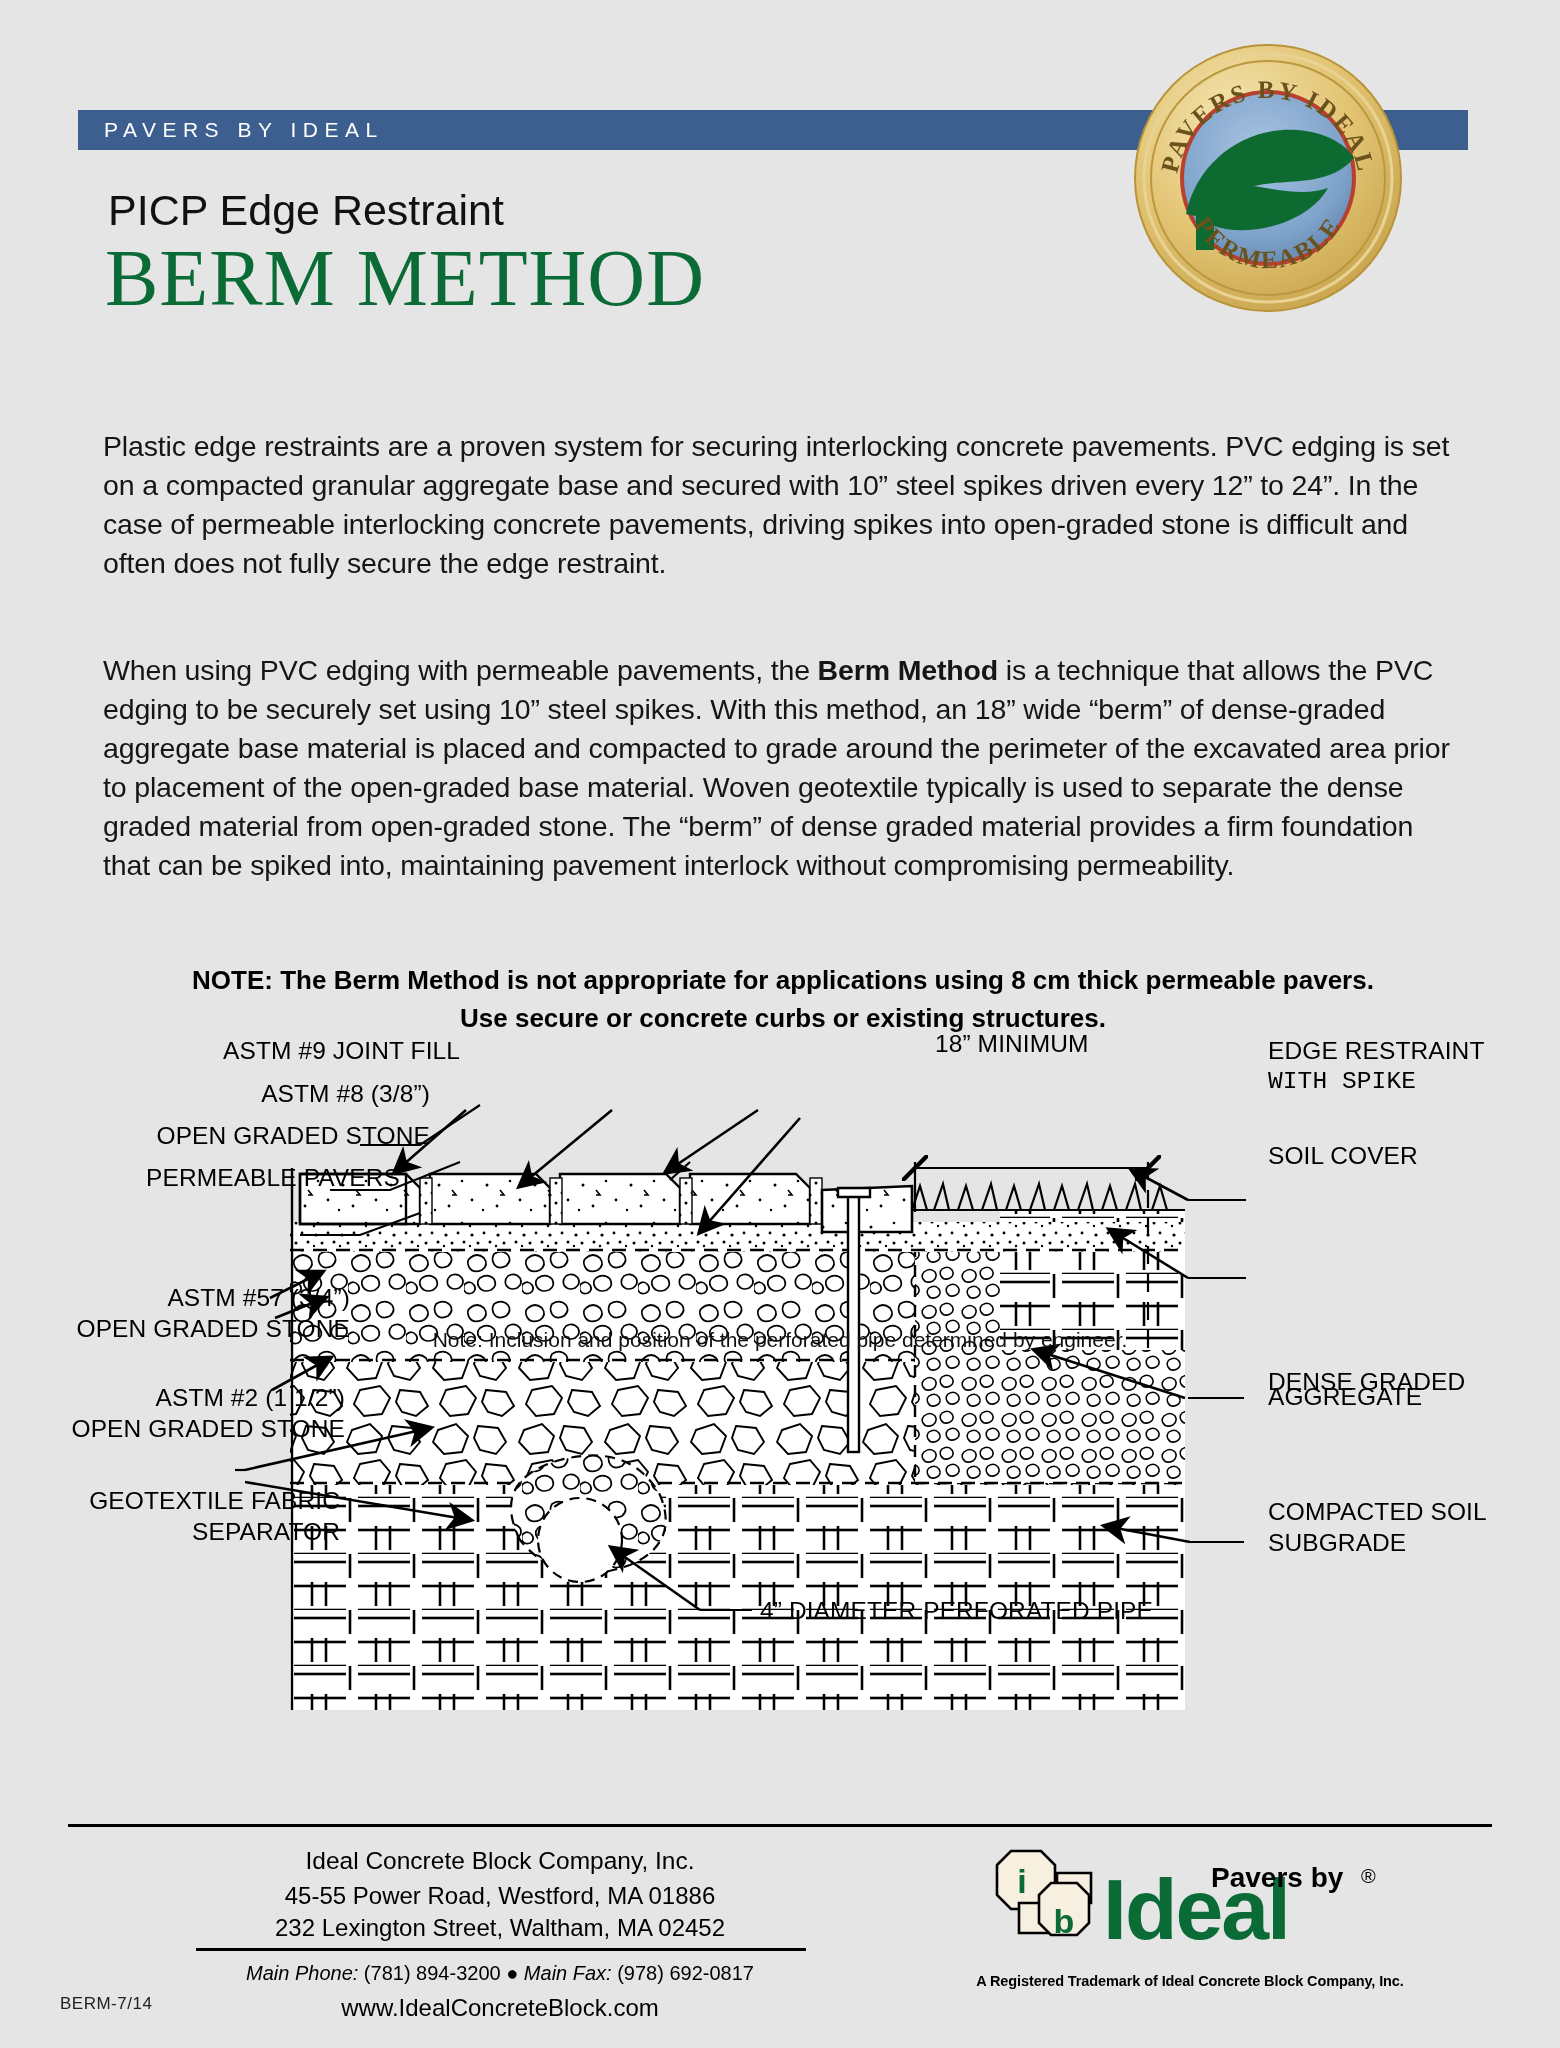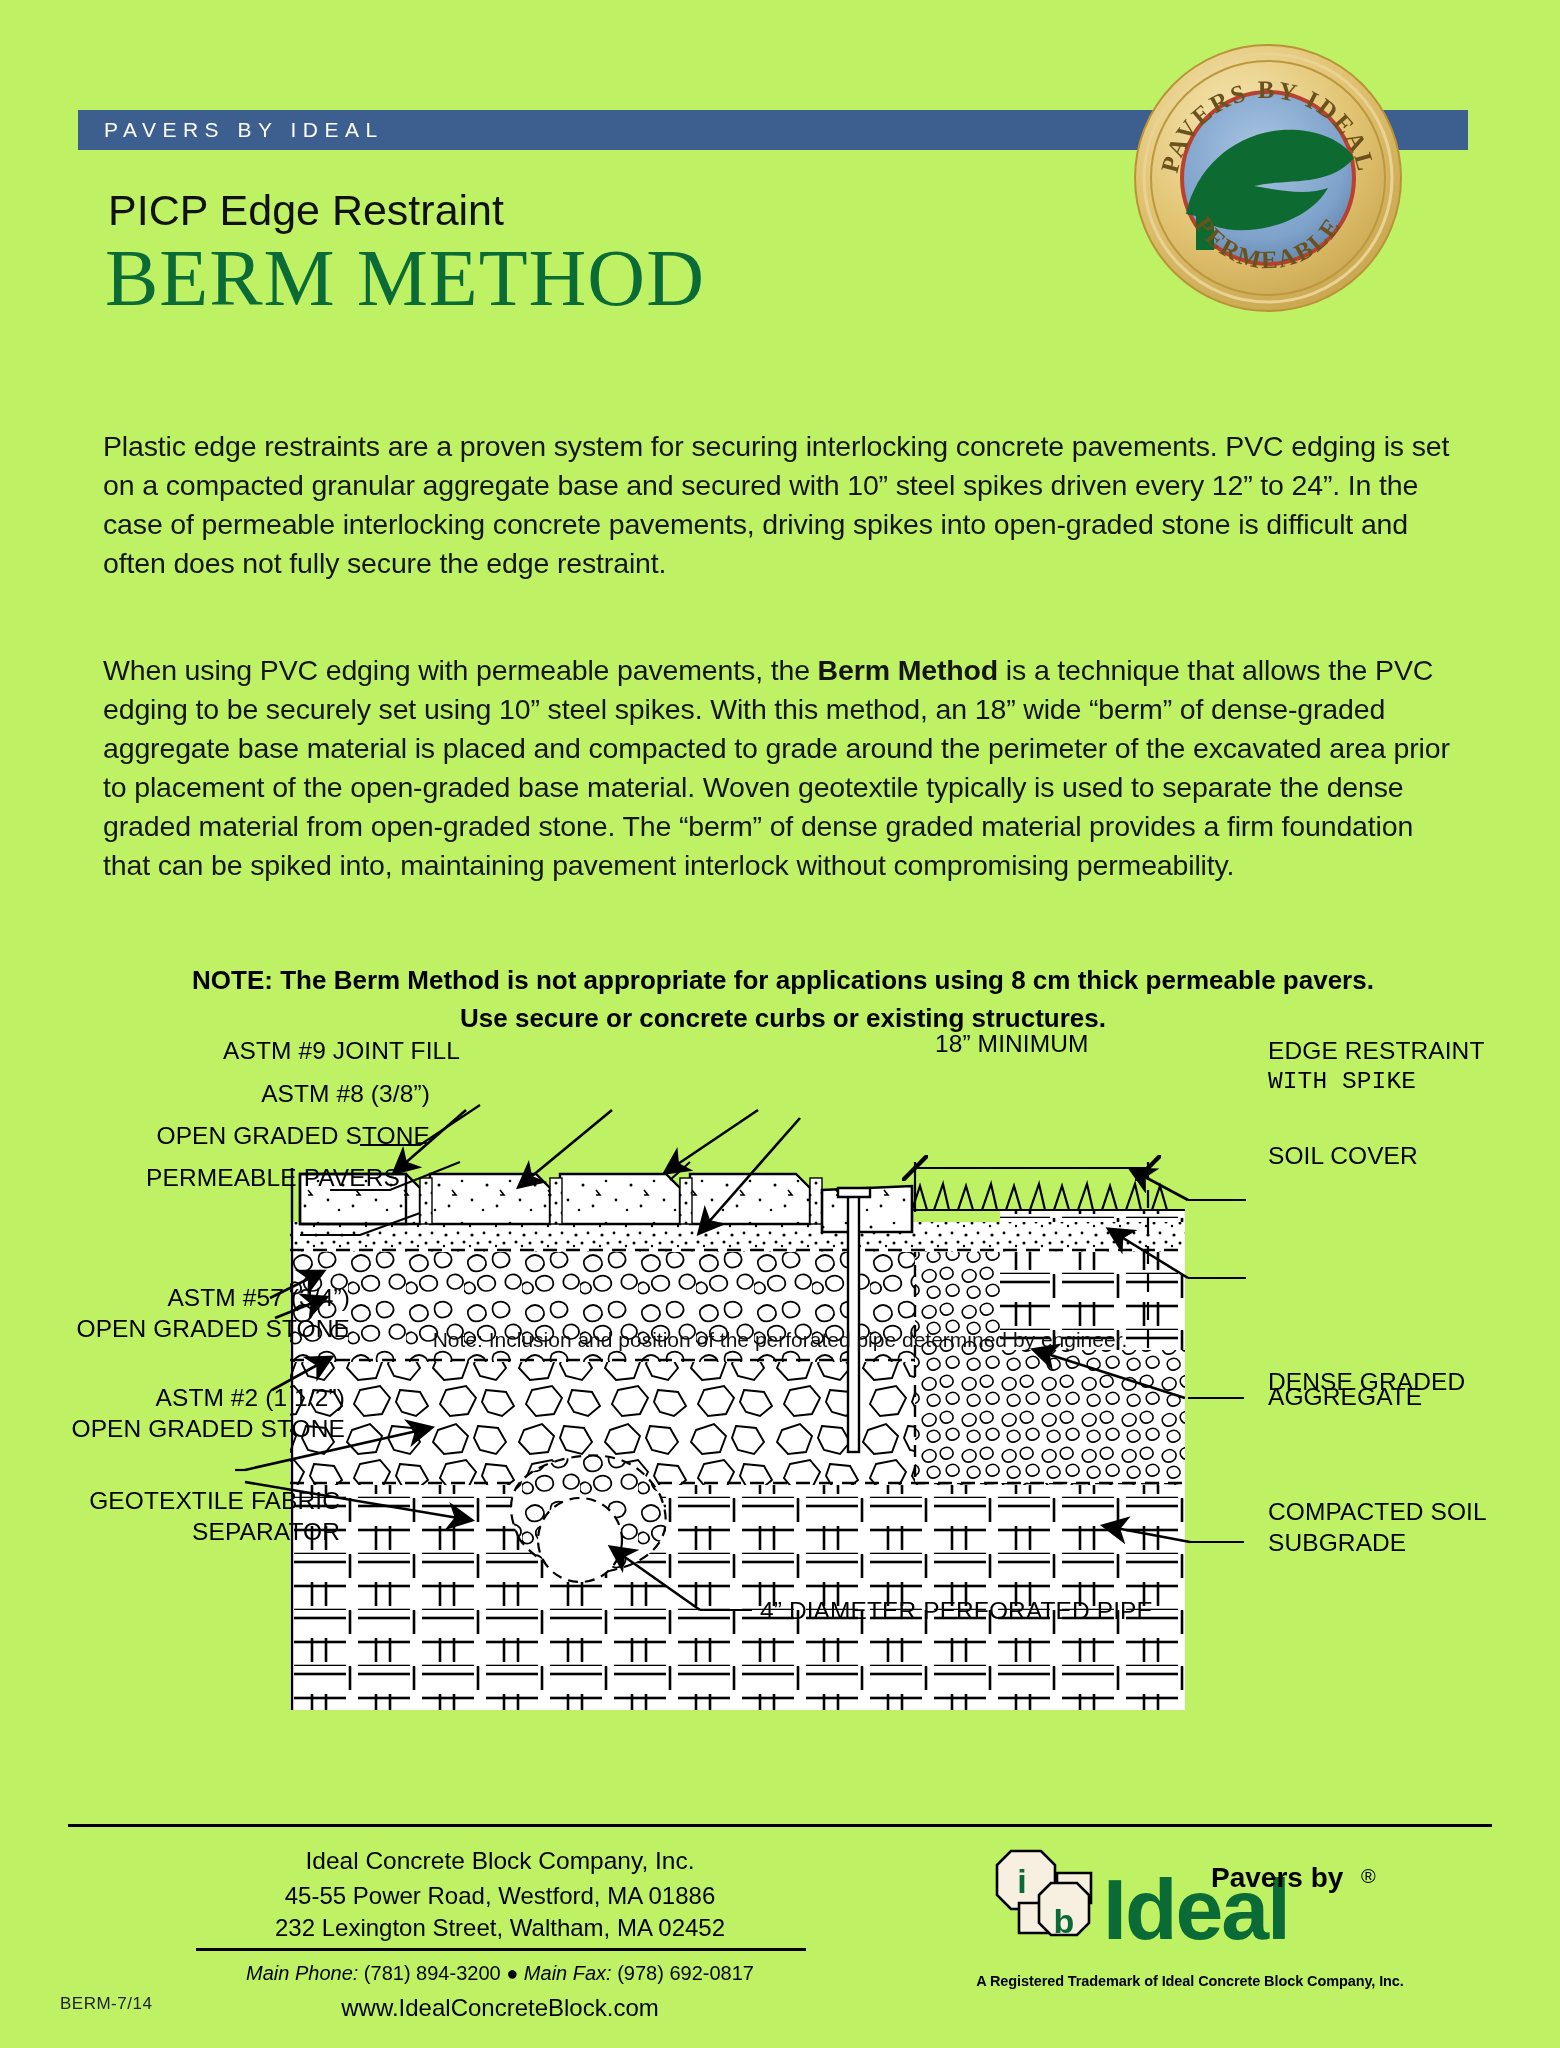--- a/index.html
+++ b/index.html
@@ -1,19 +1,19 @@
 <!DOCTYPE html>
 <html><head>
 <meta charset="utf-8">
 <style>
   html,body{margin:0;padding:0;background:#fff;}
   body{width:1560px;height:2048px;position:relative;font-family:"Liberation Sans",sans-serif;color:#000;overflow:hidden;}
 
   
-  .page-frame{position:absolute;inset:0;background:#bef264;}
+  .page-frame{position:absolute;inset:0;background:#e5e5e5;}
   .brandbar{position:absolute;left:78px;top:110px;width:1390px;height:40px;background:#3c5f90;}
   .brandbar span{display:block;color:#fff;font-size:21px;letter-spacing:6.5px;font-weight:400;line-height:40px;padding-left:26px;}
 
   .title-sub{position:absolute;left:108px;top:186px;font-family:"Liberation Sans",sans-serif;
      font-size:43px;font-weight:400;color:#111;letter-spacing:0px;}
   .title-main{position:absolute;left:105px;top:238px;font-family:"Liberation Serif",serif;
      font-size:80px;font-weight:400;color:#0a6b36;letter-spacing:1px;line-height:1;}
 
   
   .seal{position:absolute;left:1128px;top:38px;width:280px;height:280px;}

